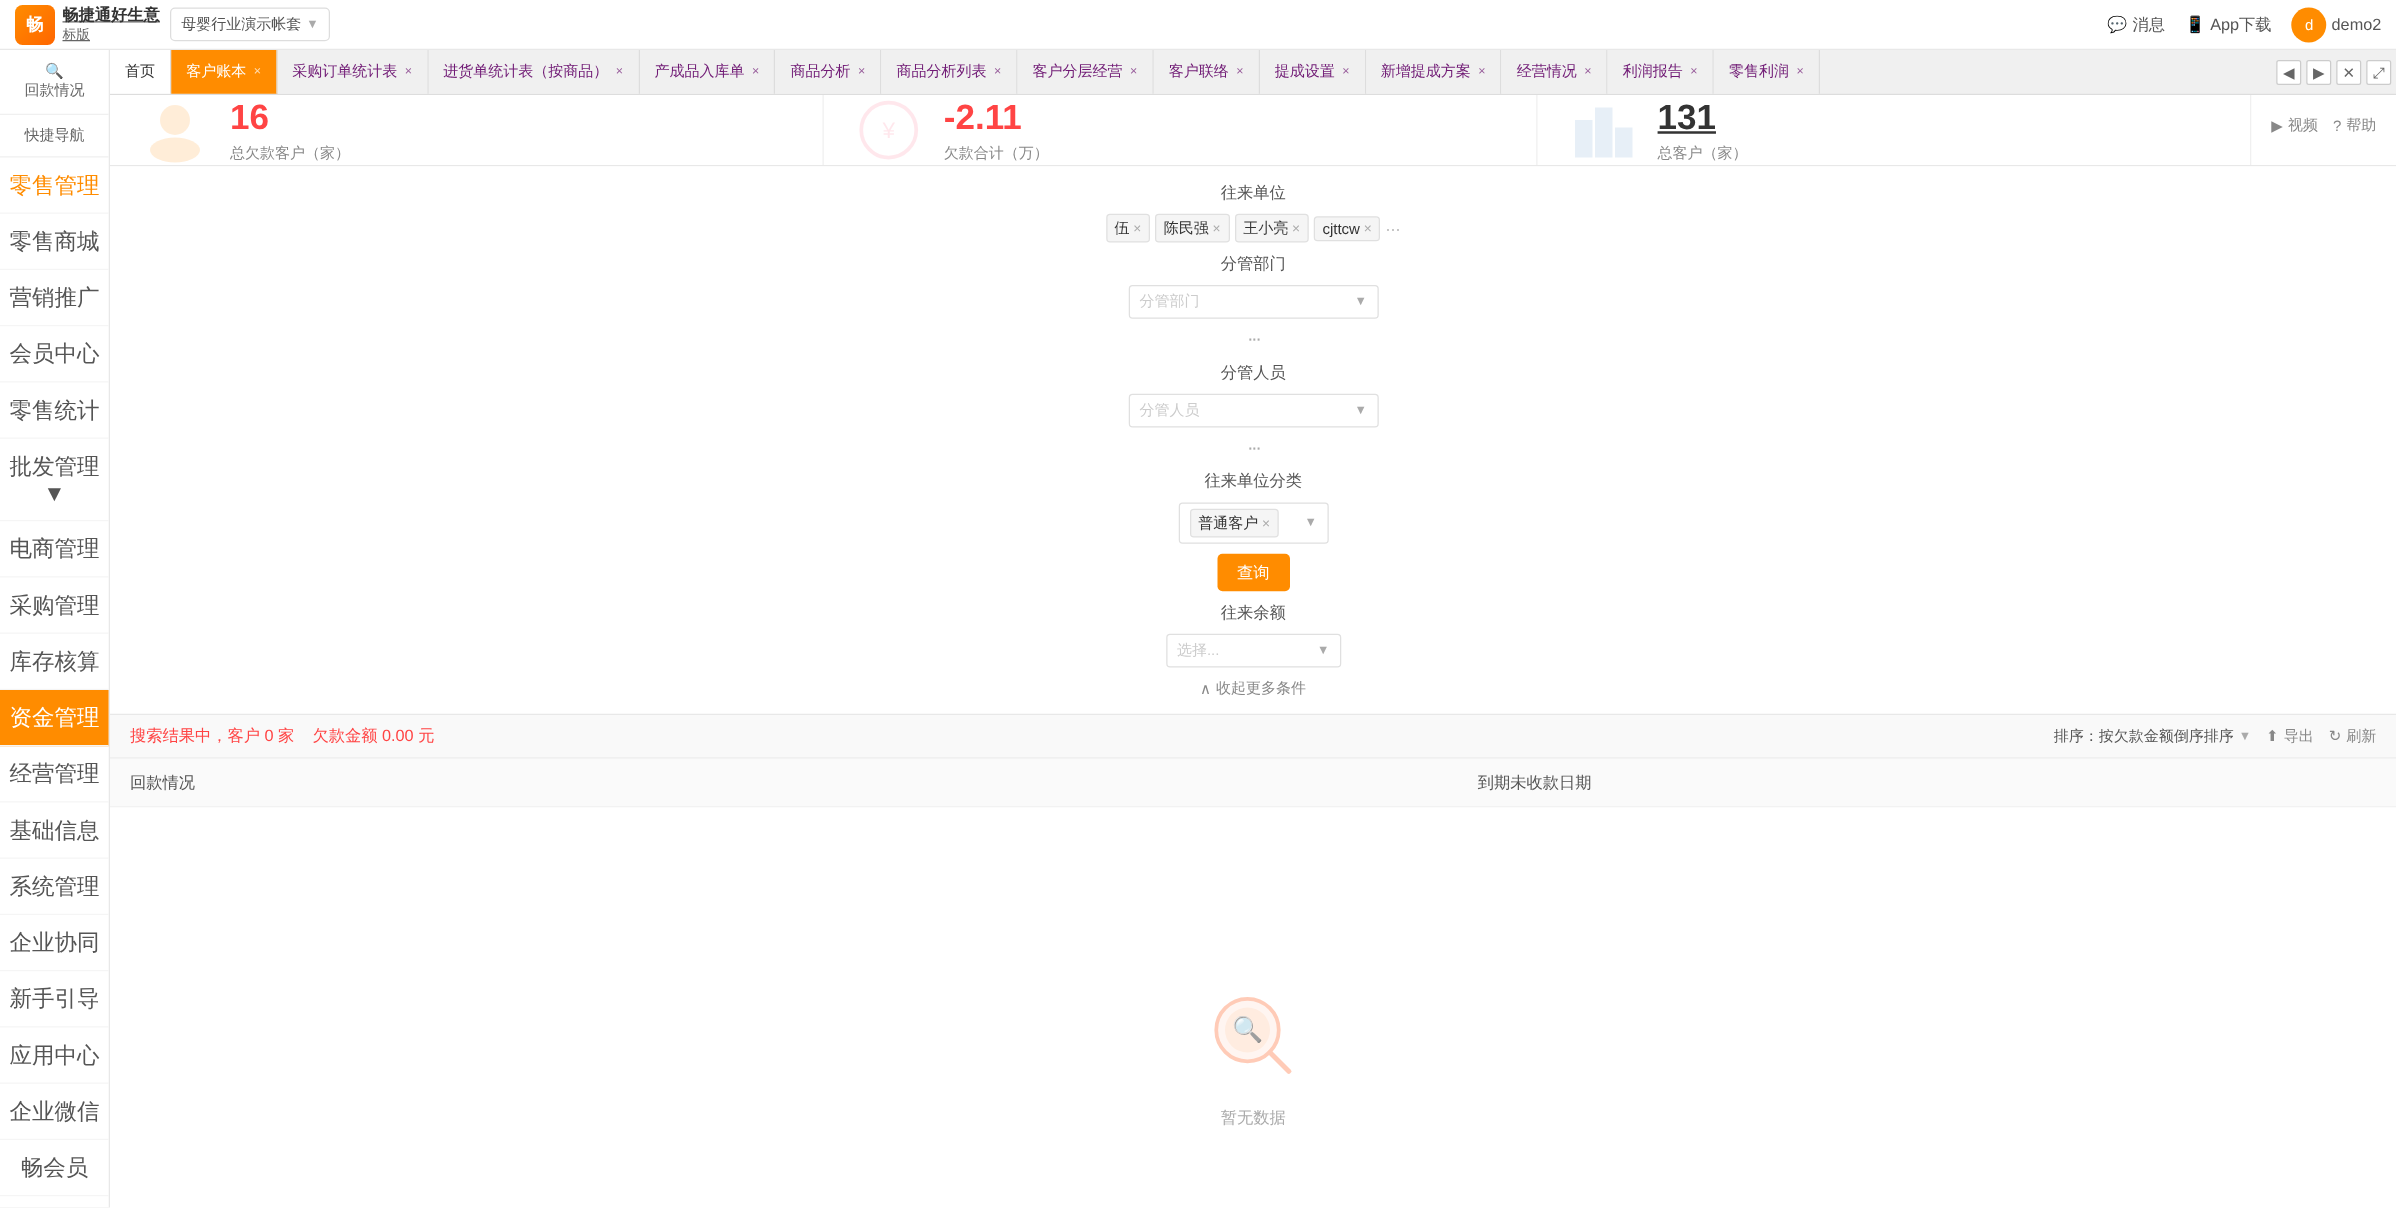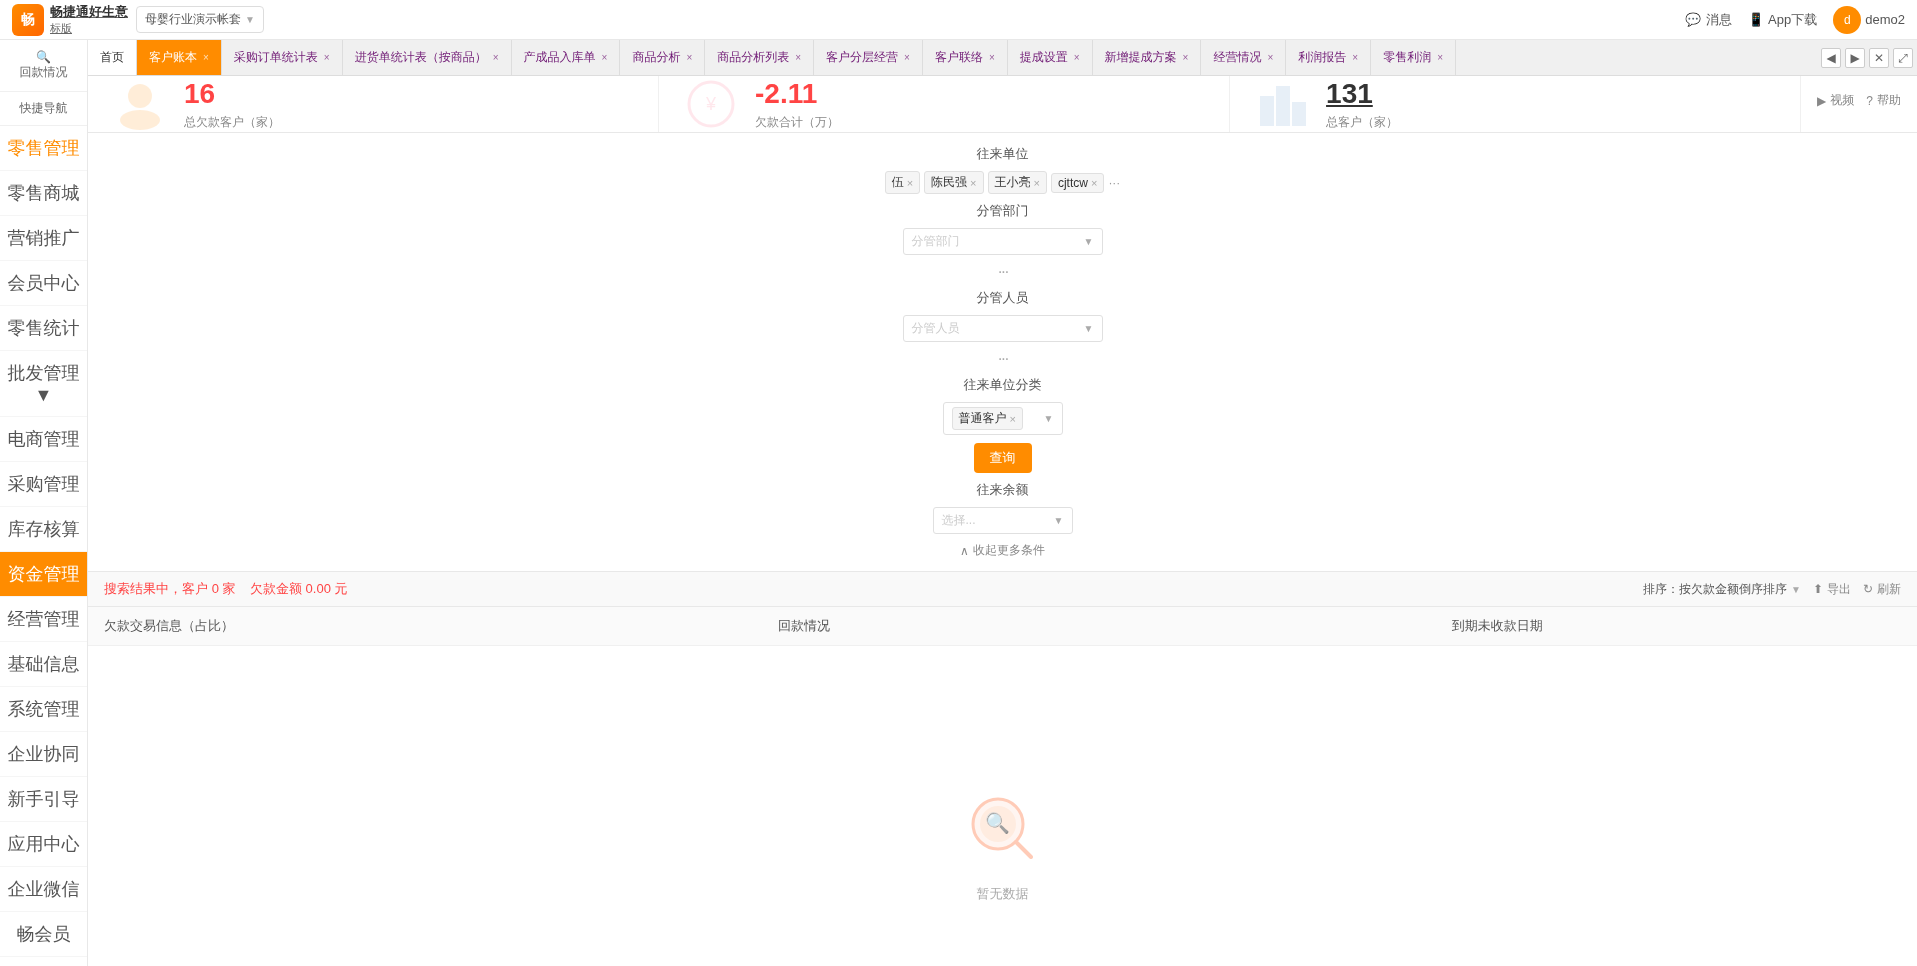--- a/index.html
+++ b/index.html
@@ -412,21 +412,20 @@
           </div>
           <div class="result-action-btn">
             <span>↻</span>
             <span>刷新</span>
           </div>
         </div>
       </div>
 
       <div class="table-area">
         <div class="table-header">
-          <div class="col-debt">欠款交易信息（占比）</div>
           <div class="col-repay">回款情况</div>
           <div class="col-date">到期未收款日期</div>
         </div>
 
         <div class="empty-state">
           <div class="empty-icon">
             <svg width="80" height="80" viewBox="0 0 80 80" fill="none" xmlns="http://www.w3.org/2000/svg">
               <circle cx="35" cy="35" r="25" stroke="#ffaa88" stroke-width="3" fill="#fff0e8"></circle>
               <circle cx="35" cy="35" r="18" fill="#ffe0cc"></circle>
               <text x="35" y="41" text-anchor="middle" font-size="20" fill="#ff9966">🔍</text>

